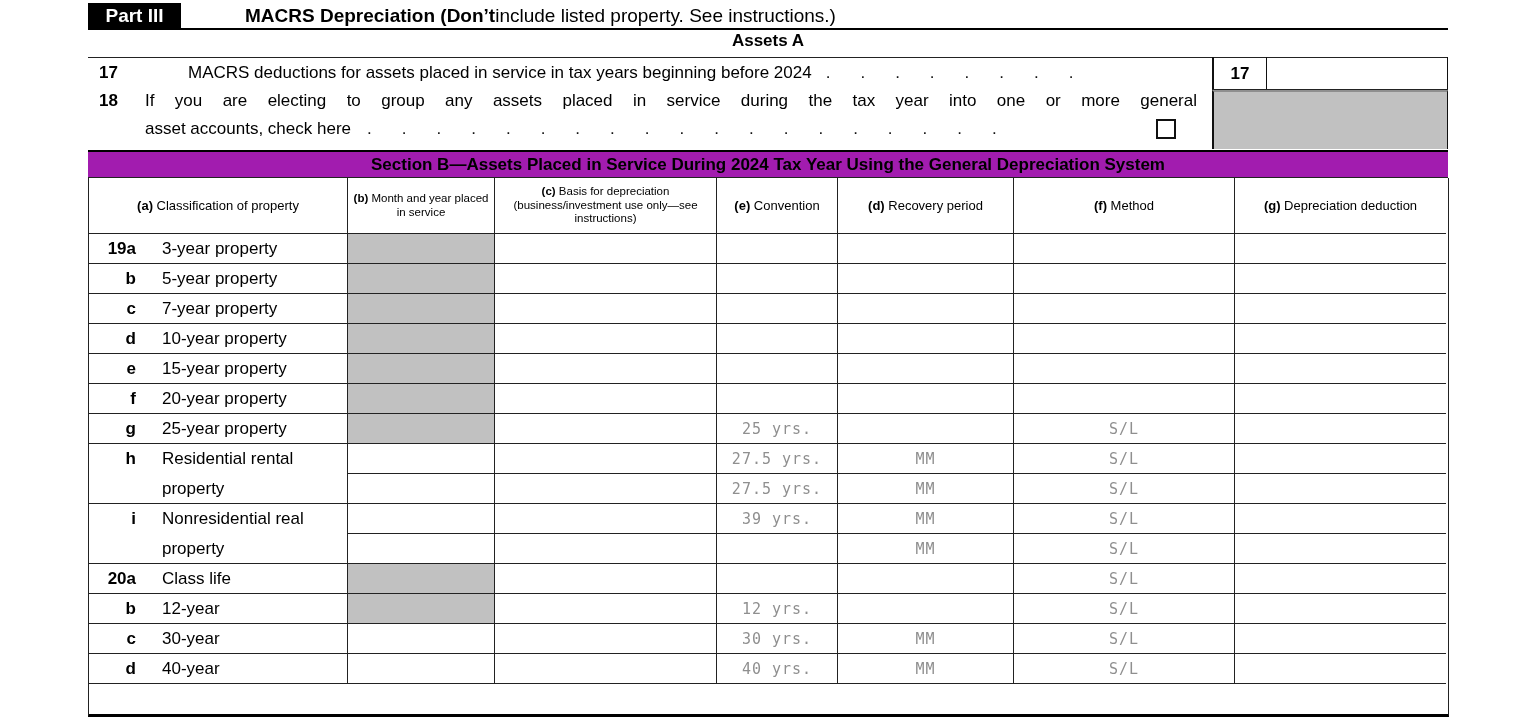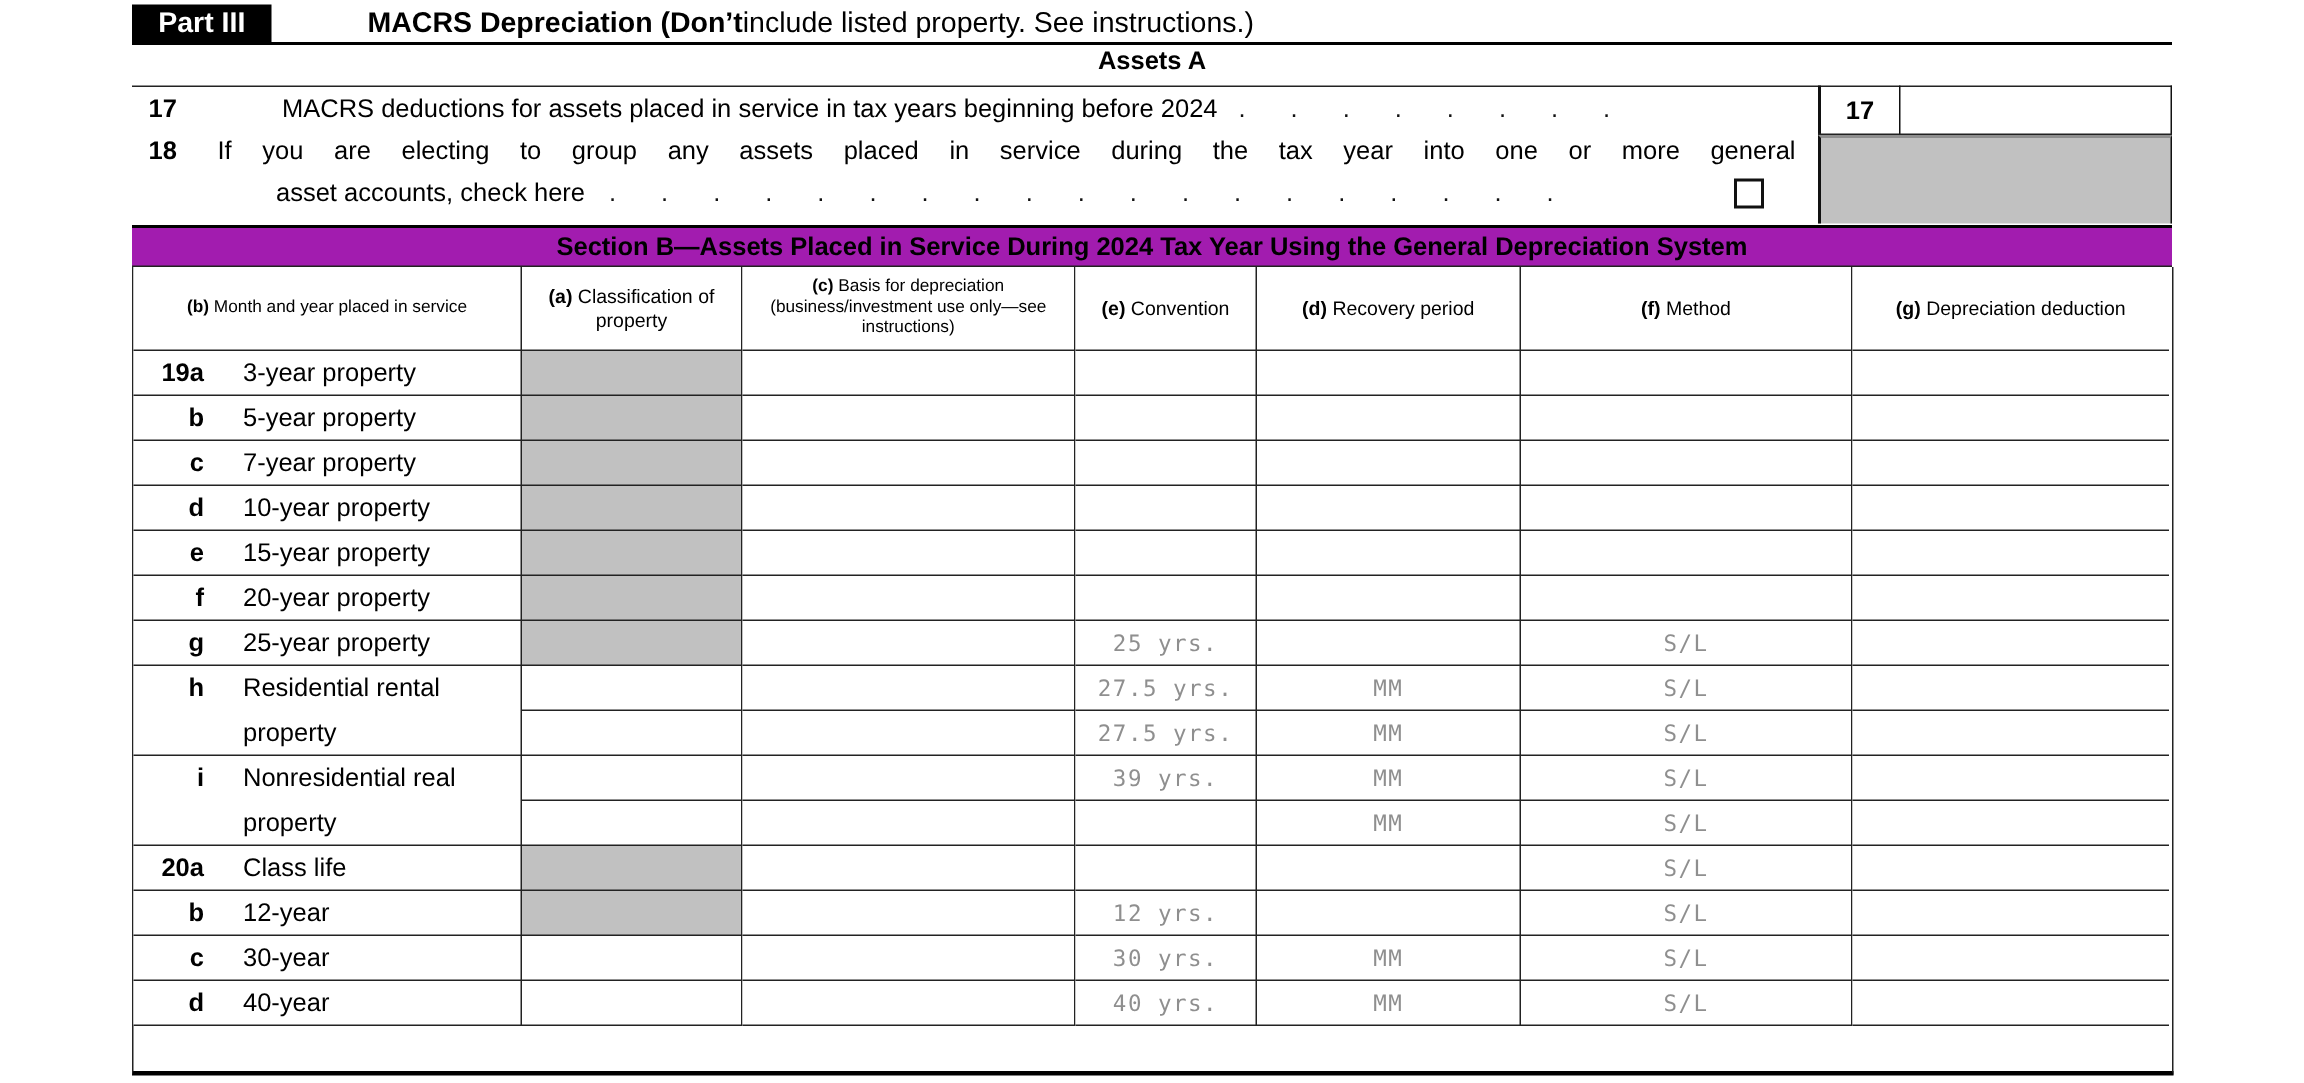--- a/index.html
+++ b/index.html
@@ -78,35 +78,35 @@
     <span class="dotlead" style="flex:1;margin-left:14px;">........</span>
   </div>
   <div class="entry17">
     <span>17</span>
   </div>
   <div class="amount17"></div>
   <div class="hline" style="left:1212px;top:89px;width:236px;height:1px;"></div>
 
   <span class="linenum" style="top:91px;">18</span>
   <div class="abs justline" style="left:145px;top:91px;">If you are electing to group any assets placed in service during the tax year into one or more general</div>
-  <div class="abs flexrow" style="left:145px;top:119px;width:1000px;margin-left:39px;">
+  <div class="abs flexrow" style="left:145px;top:119px;width:1000px;">
     <span class="atext">asset accounts, check here</span>
     <span class="dotlead" style="flex:1;margin-left:16px;">...................</span>
   </div>
   <div class="checkbox"></div>
   <div class="grayblock"></div>
 
   <div class="band bandB">Section B—Assets Placed in Service During 2024 Tax Year Using the General Depreciation System</div>
 
   <div id="grid">
+      <div class="cell hcell">
+        <span><b>(a)</b> Classification of property</span>
+      </div>
       <div class="cell hcell small">
         <span><b>(b)</b> Month and year placed in service</span>
-      </div>
-      <div class="cell hcell">
-        <span><b>(a)</b> Classification of property</span>
       </div>
       <div class="cell hcell small">
         <span><b>(c)</b> Basis for depreciation (business/investment use only—see instructions)</span>
       </div>
       <div class="cell hcell">
         <span><b>(e)</b> Convention</span>
       </div>
       <div class="cell hcell">
         <span><b>(d)</b> Recovery period</span>
       </div>

